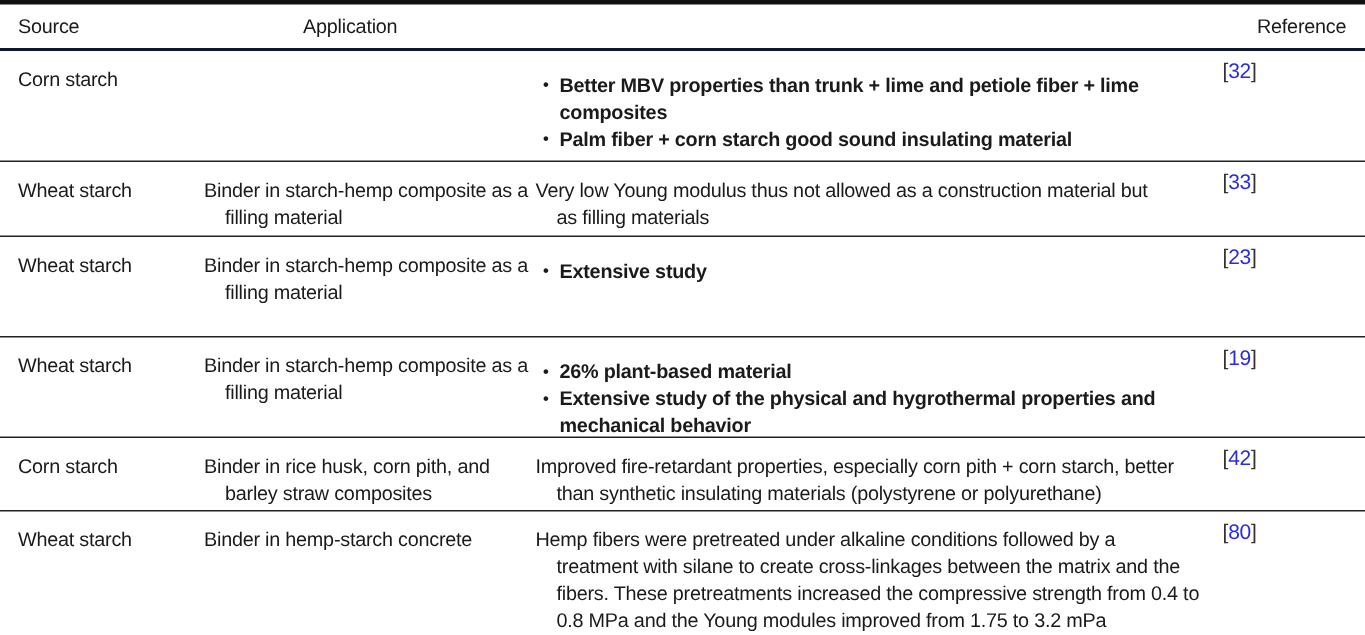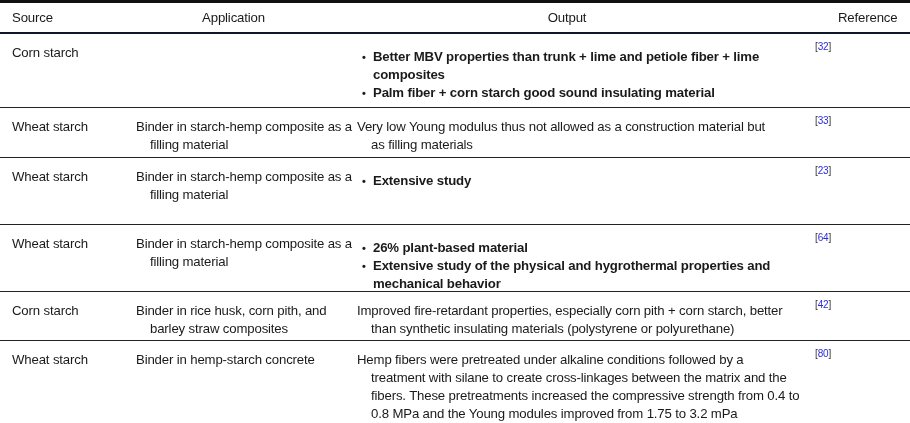--- a/index.html
+++ b/index.html
@@ -33,33 +33,32 @@
   .hdr .c-out { left: 357px; width: 420px; text-align: center; }
   .hdr .c-ref { left: 838px; }
   .body .cell { top: 10px; }
   .hang { padding-left: 14px; text-indent: -14px; }
   .c-out.hang { padding-left: 14px; text-indent: -14px; }
   ul.bullets { list-style: none; margin: 4px; padding: 0; font-weight: bold; }
   ul.bullets li { position: relative; padding-left: 12px; }
   ul.bullets li::before {
     content: "\2022"; position: absolute; left: 1px; top: 0; font-size: 11px;
   }
-  .ref { font-size: 10px; vertical-align: top; line-height: 14px; color: #333; }
+  .ref { font-size: 14px; vertical-align: top; line-height: 14px; color: #333; }
   .ref a { color: #2a2ae0; text-decoration: none; }
   .ref-wrap { position: absolute; top: 6px; left: 815px; }
 </style>
 </head>
 <body>
 
 <div class="tbl">
 
   <div class="row hdr">
     <span class="cell c-src">Source</span>
     <span class="cell c-app">Application</span>
-    <span class="cell c-out">Output</span>
     <span class="cell c-ref">Reference</span>
   </div>
 
   <div class="row body" style="height:73px">
     <span class="cell c-src">Corn starch</span>
     <ul class="cell c-out bullets">
       <li>Better MBV properties than trunk + lime and petiole fiber + lime composites</li>
       <li>Palm fiber + corn starch good sound insulating material</li>
     </ul>
     <span class="ref-wrap ref">[<a href="#">32</a>]</span>
@@ -81,21 +80,21 @@
     <span class="ref-wrap ref">[<a href="#">23</a>]</span>
   </div>
 
   <div class="row body" style="height:66px">
     <span class="cell c-src">Wheat starch</span>
     <span class="cell c-app hang" style="width:205px">Binder in starch-hemp composite as a filling material</span>
     <ul class="cell c-out bullets">
       <li>26% plant-based material</li>
       <li>Extensive study of the physical and hygrothermal properties and mechanical behavior</li>
     </ul>
-    <span class="ref-wrap ref">[<a href="#">64</a>]</span>
+    <span class="ref-wrap ref">[<a href="#">19</a>]</span>
   </div>
 
   <div class="row body" style="height:48px">
     <span class="cell c-src">Corn starch</span>
     <span class="cell c-app hang" style="width:205px">Binder in rice husk, corn pith, and barley straw composites</span>
     <span class="cell c-out hang" style="width:430px">Improved fire-retardant properties, especially corn pith + corn starch, better than synthetic insulating materials (polystyrene or polyurethane)</span>
     <span class="ref-wrap ref">[<a href="#">42</a>]</span>
   </div>
 
   <div class="row body" style="height:85px">

